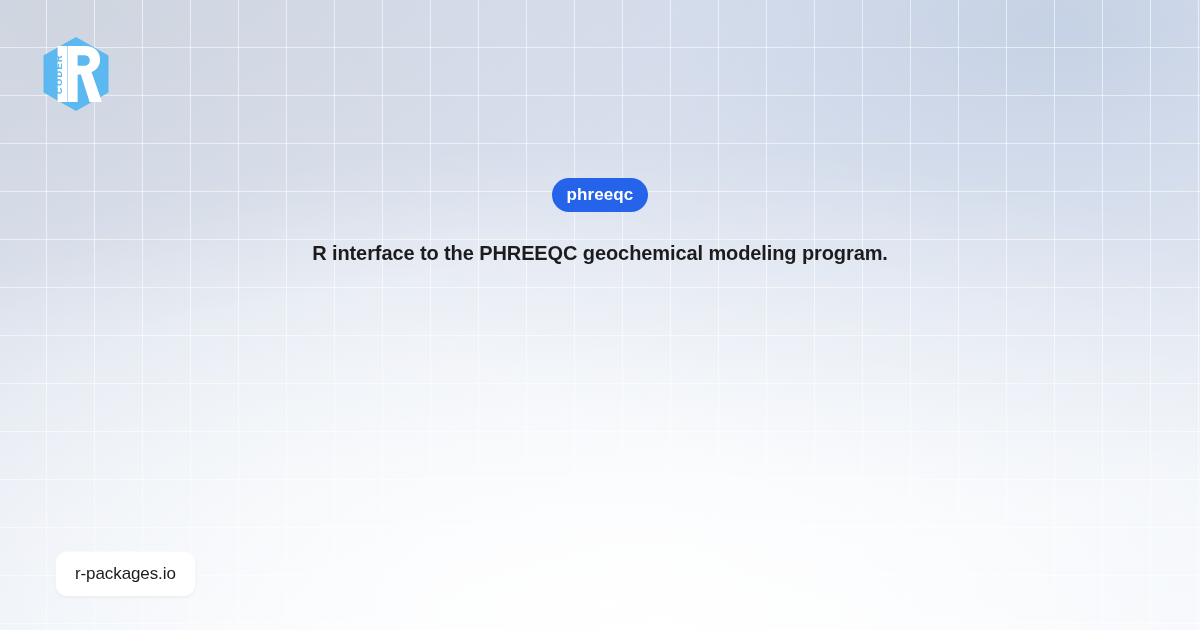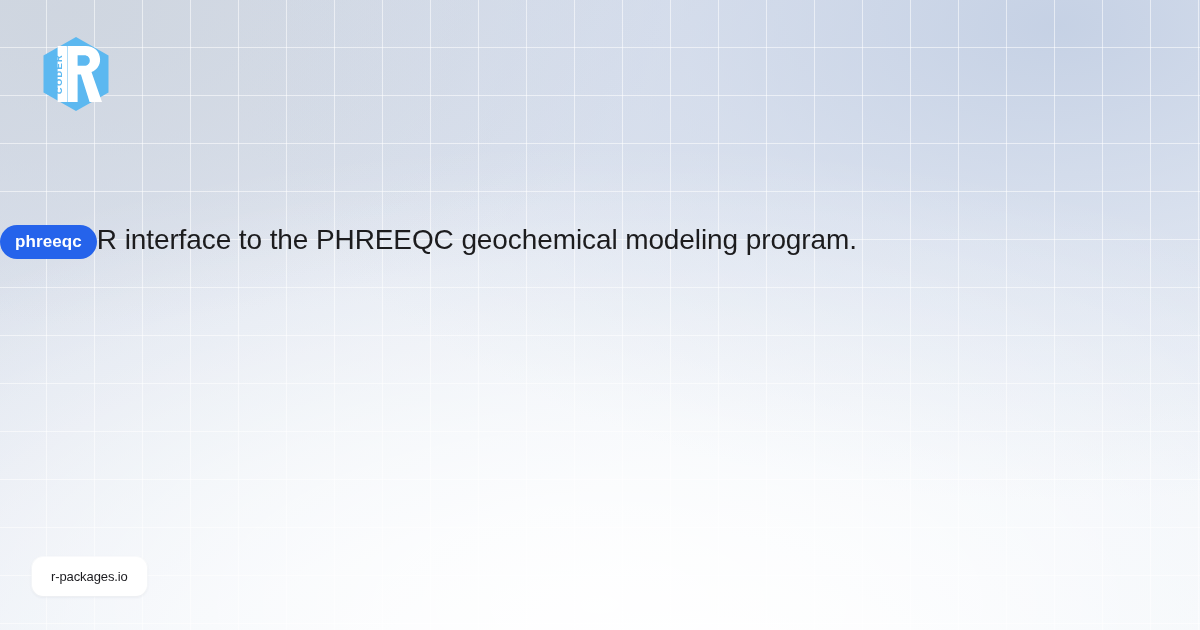--- a/index.html
+++ b/index.html
@@ -47,21 +47,22 @@
     width:68px; height:76px;
   }
   .logo svg { display:block; width:68px; height:76px; }
 
   
   .center {
     position:absolute;
     left:0; right:0;
     top:178px;
     display:flex;
-    align-items:flex-end;
+    flex-direction:column;
+    align-items:center;
   }
 
   .pkg-badge {
     display:inline-block;
     background:#2563eb;
     color:#ffffff;
     font-size:17px;
     font-weight:bold;
     line-height:1;
     padding:8px 15px 9px;
@@ -75,37 +76,37 @@
     width:720px;
     text-align:center;
     color:#0a0a0a;
     font-size:67px;
     font-weight:bold;
     line-height:1.28;
     letter-spacing:-1.1px;
   }
 
   .subtitle {
-    margin-top:42px;
+    margin-top:27px;
     text-align:center;
     color:#1c1c1e;
-    font-size:28px;
-    font-weight:normal;
+    font-size:20px;
+    font-weight:bold;
     line-height:1.4;
     letter-spacing:-0.1px;
   }
 
   
   .site-chip {
     position:absolute;
-    left:32px; bottom:34px;
+    left:56px; bottom:34px;
     background:#ffffff;
     border-radius:11px;
     padding:12px 19px;
-    font-size:13px;
+    font-size:17px;
     color:#1b1b1f;
     letter-spacing:-0.1px;
     box-shadow:0 1px 3px rgba(40,55,85,0.10), 0 0 0 1px rgba(255,255,255,0.7);
     white-space:nowrap;
   }
 </style>
 </head>
 <body>
 
 <div class="og-card">

